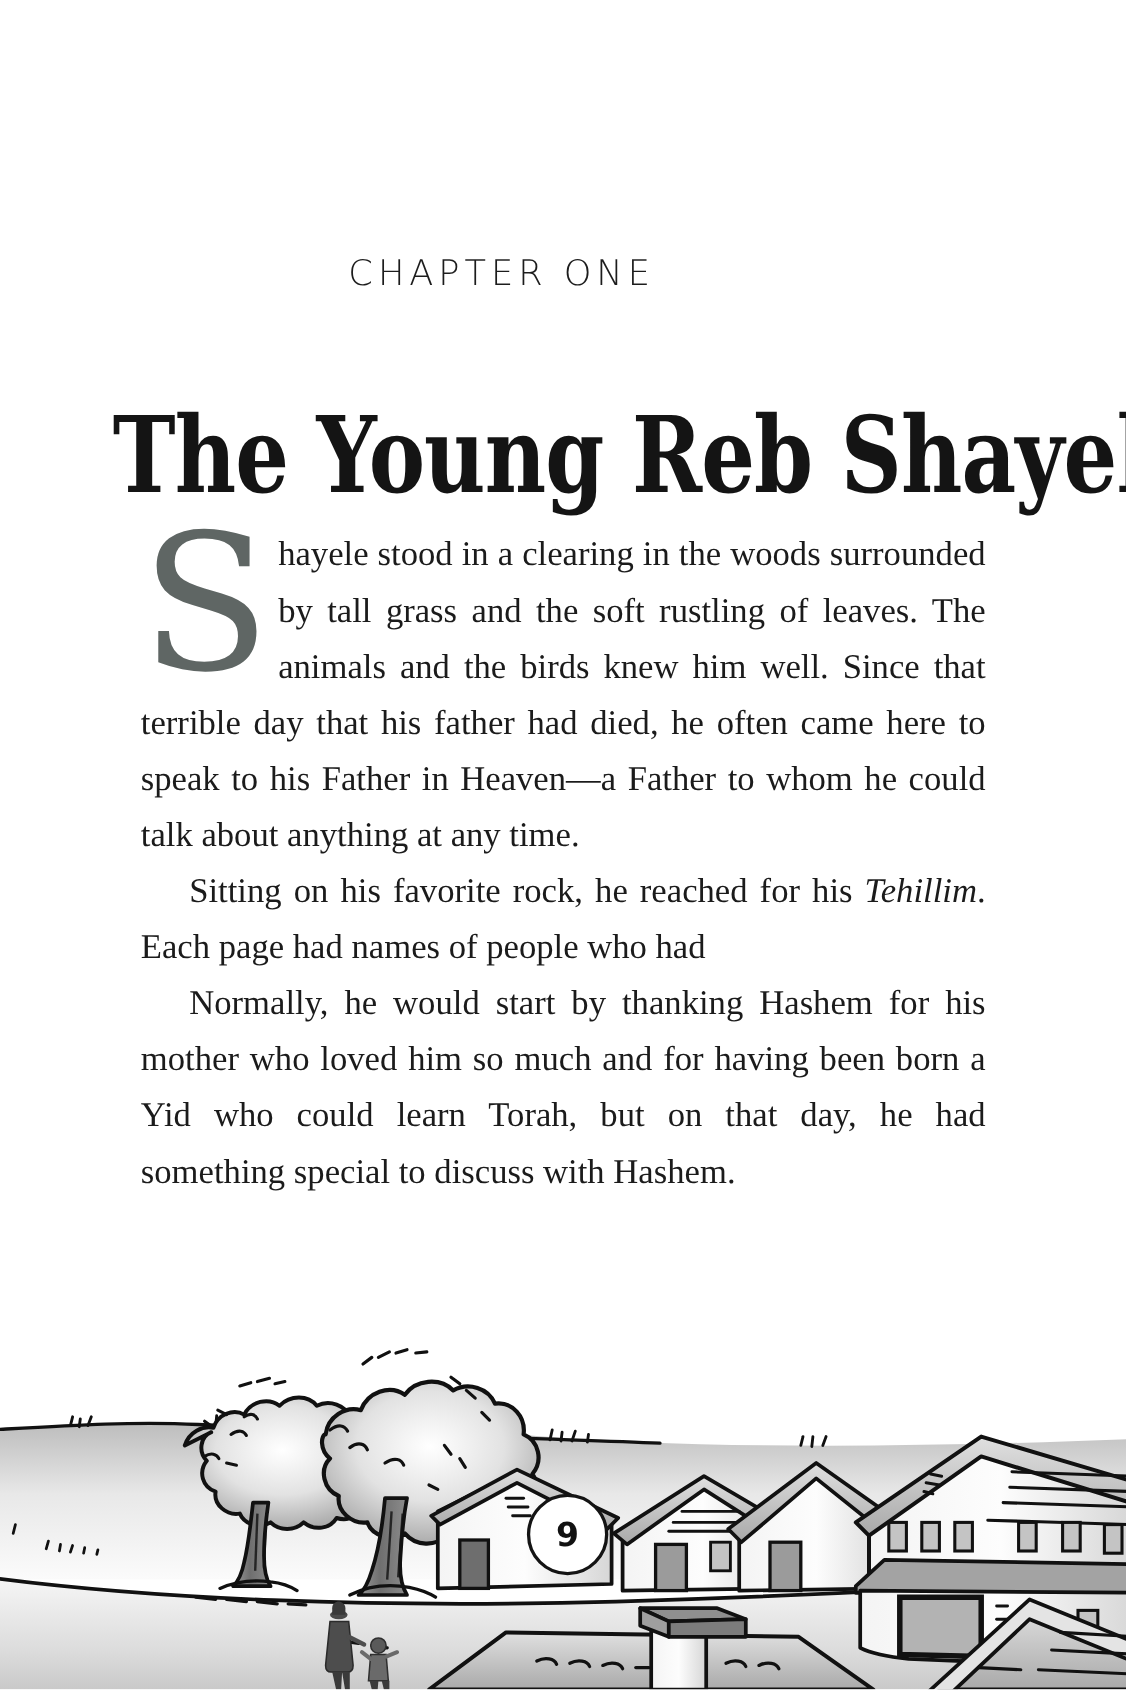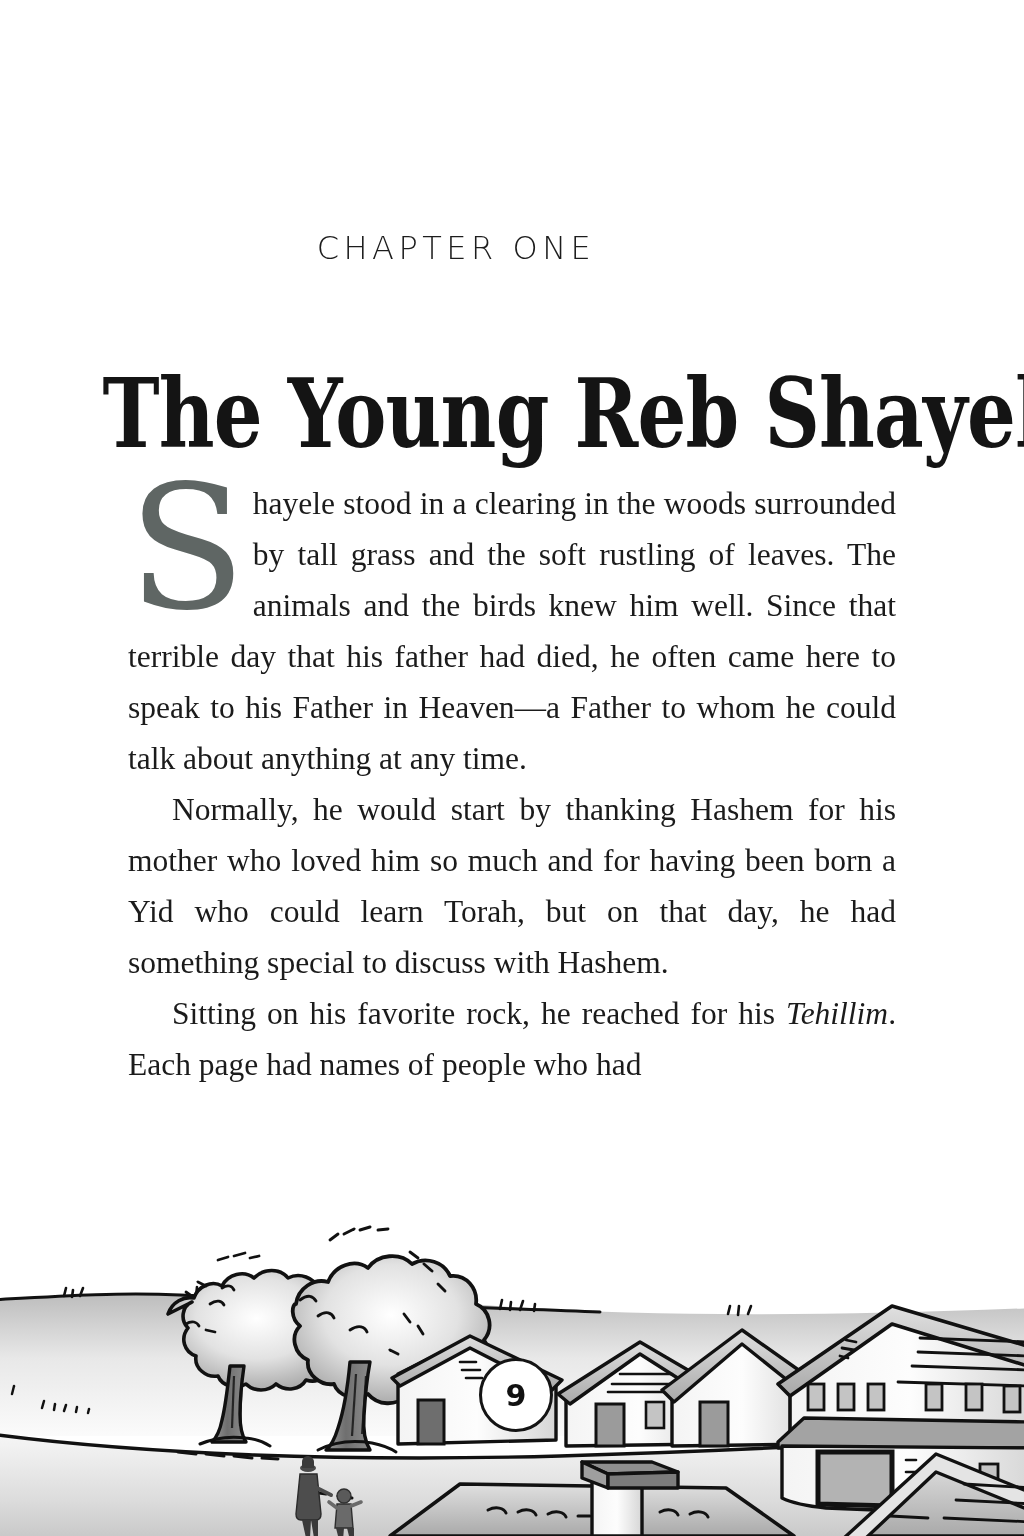--- a/index.html
+++ b/index.html
@@ -127,25 +127,25 @@
 
   <h1 class="chapter-title">The Young Reb Shayele</h1>
 
   <div class="body-text">
 
     <p class="first">
       <span class="dropcap">S</span><span>hayele stood in a clearing in the woods surrounded by tall grass and the soft rustling of leaves. The animals and the birds knew him well. Since that terrible day that his father had died, he often came here to speak to his Father in Heaven—a Father to whom he could talk about anything at any time.</span>
     </p>
 
     <p>
+      <span>Sitting on his favorite rock, he reached for his </span><span class="italic">Tehillim</span><span>. Each page had names of people who had</span>
+    </p>
+
+    <p>
       <span>Normally, he would start by thanking Hashem for his mother who loved him so much and for having been born a Yid who could learn Torah, but on that day, he had something special to discuss with Hashem.</span>
-    </p>
-
-    <p>
-      <span>Sitting on his favorite rock, he reached for his </span><span class="italic">Tehillim</span><span>. Each page had names of people who had</span>
     </p>
 
   </div>
 
   <div class="illustration">
     <svg width="1024" height="340" viewBox="0 0 1024 340" xmlns="http://www.w3.org/2000/svg">
       <defs>
         <radialGradient id="treeGrad" cx="50%" cy="40%" r="62%">
           <stop offset="0%" stop-color="#ffffff"></stop>
           <stop offset="55%" stop-color="#e2e2e2"></stop>

